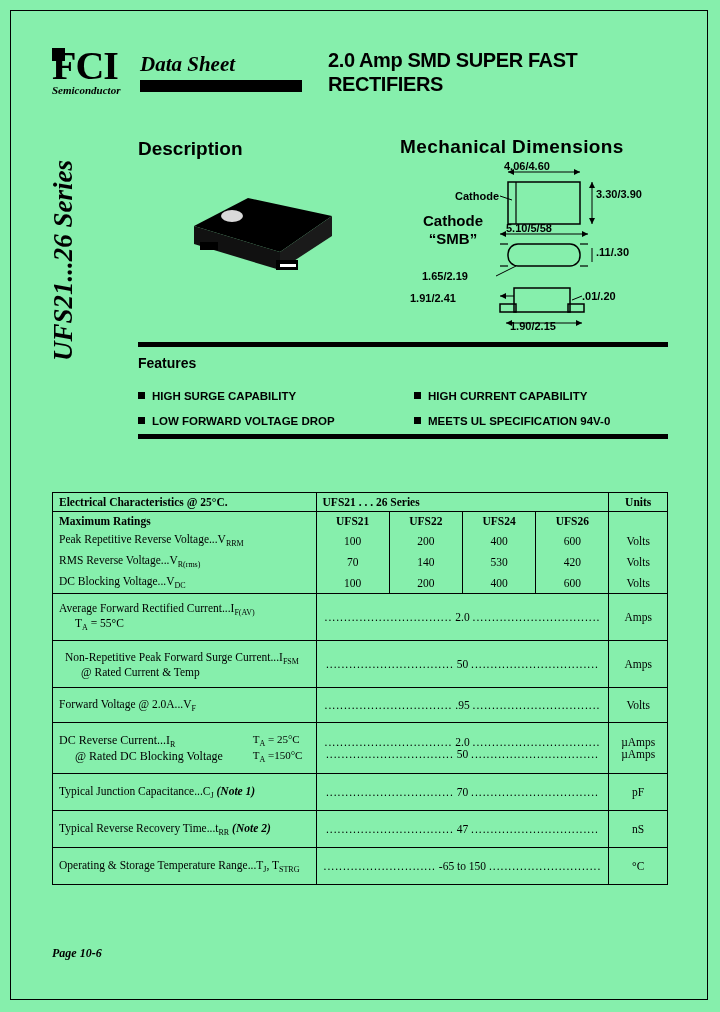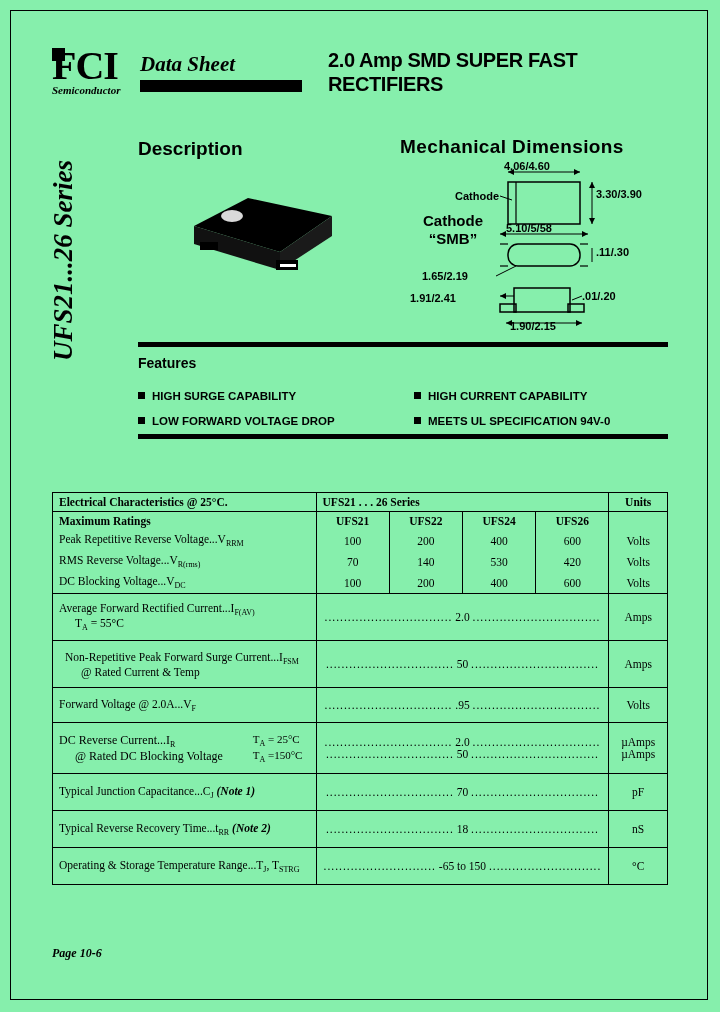--- a/index.html
+++ b/index.html
@@ -392,21 +392,21 @@
         </td>
         <td class="units">pF</td>
       </tr>
 
       <tr>
         <td class="rowname indent" style="height:30px;">
           <span>Typical Reverse Recovery Time...t</span><span class="sub">RR</span><span style="font-style:italic;font-weight:bold;text-align:right;"> (Note 2)</span>
         </td>
         <td class="spanval" colspan="4">
           <span class="dots">.................................</span>
-          <span>18</span>
+          <span>47</span>
           <span class="dots">.................................</span>
         </td>
         <td class="units">nS</td>
       </tr>
 
       <tr>
         <td class="rowname indent" style="height:30px;">
           <span>Operating &amp; Storage Temperature Range...T</span><span class="sub">J</span><span>, T</span><span class="sub">STRG</span>
         </td>
         <td class="spanval" colspan="4">

